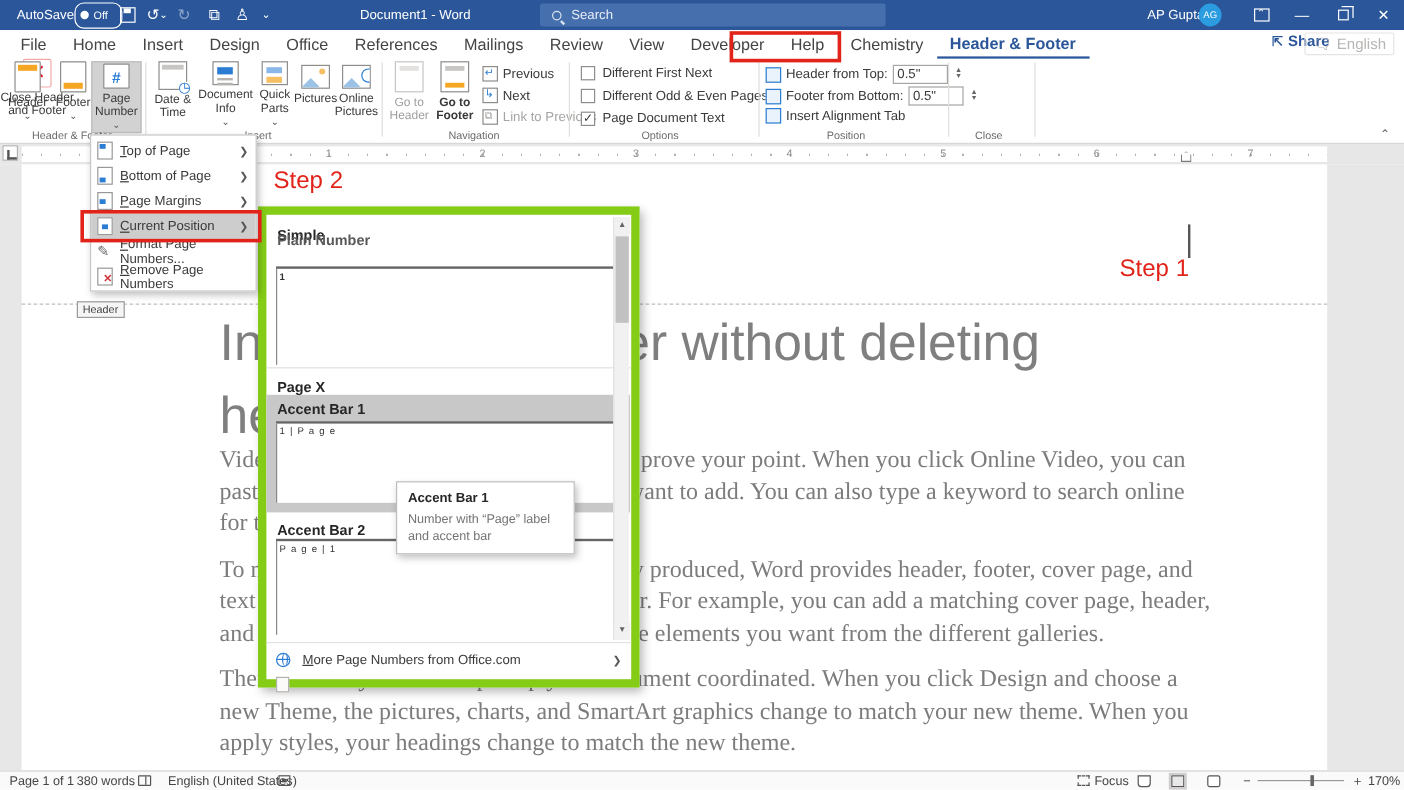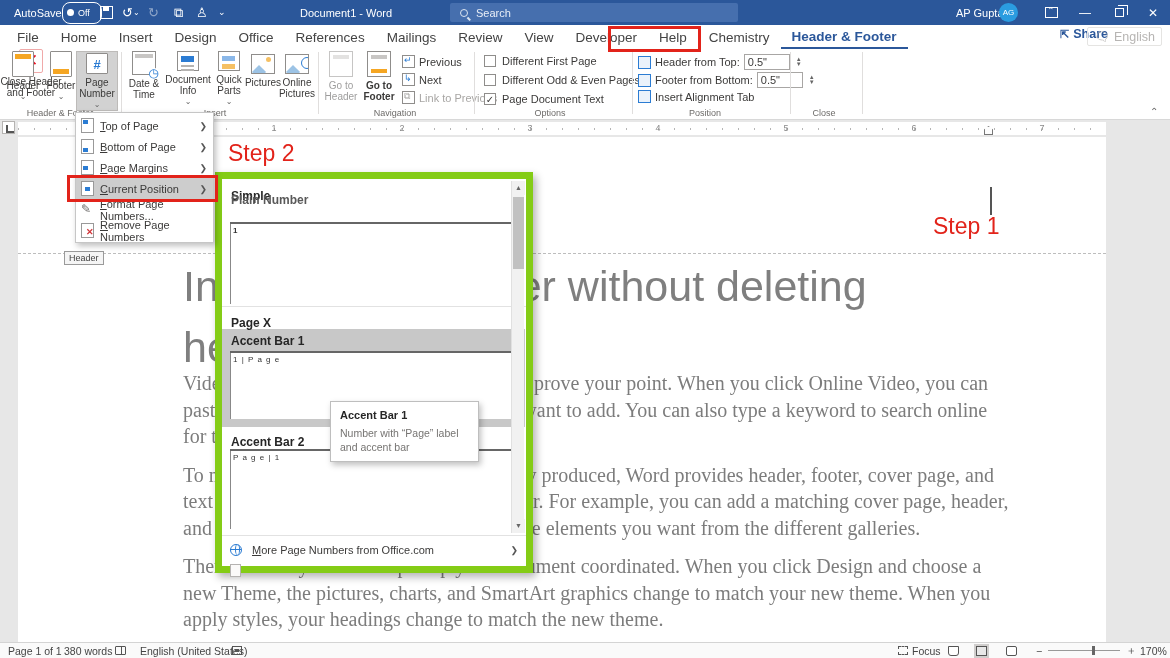--- a/index.html
+++ b/index.html
@@ -97,21 +97,21 @@
 
   
   #docarea{left:0;top:137px;width:1170px;height:505px;background:var(--gray-doc);}
   #page{left:18px;top:137px;width:1088px;height:505px;background:#fff;z-index:1;}
   #header-dash{left:18px;top:253px;width:1088px;border-top:1.5px dashed #bdbdbd;z-index:2;}
   #header-tag{left:64px;top:251px;z-index:3;background:#f5f5f5;border:1px solid #9a9a9a;font-size:9px;color:#444;padding:1px 4px;}
   #cursor{left:990px;top:187px;width:1.5px;height:28px;background:#555;z-index:3;}
   #doc-heading{left:183px;top:256px;width:795px;z-index:2;font-size:43px;line-height:61px;color:#7f7f7f;font-family:"Liberation Sans",sans-serif;}
   #body-paragraphs{left:183px;top:370px;width:830px;z-index:2;font-family:"Liberation Serif",serif;font-size:20px;line-height:26.5px;color:#7c7c7c;}
   #body-paragraphs p{margin-bottom:12px;}
-  .step-label{z-index:45;color:var(--red);font-size:23px;}
+  .step-label{z-index:45;color:var(--red);font-size:20px;}
   #step1{left:933px;top:213px;}
   #step2{left:228px;top:140px;}
 
   
   #pn-menu{left:75px;top:112px;width:139px;height:131px;background:#fff;border:1px solid #c6c6c6;box-shadow:2px 3px 6px rgba(0,0,0,.25);z-index:30;padding-top:2px;}
   .pn-item{height:21px;display:flex;align-items:center;gap:6px;padding:0 6px 0 5px;font-size:11px;color:#3b3a39;}
   .pn-item.hl{background:#cdcdcd;}
   .pn-item .mi-label{flex:1;}
   .mi-arrow{font-size:9px;color:#555;}
   .mi-ico{width:13px;height:15px;border:1px solid #999;background:#fff;position:relative;flex:0 0 auto;}
@@ -306,21 +306,21 @@
     <span class="sm-ico grayed">
         <span class="arrow">⧉</span>
       </span>
     <span>Link to Previous</span>
   </div>
   <div class="rsep" style="left:474px"></div>
 
   <div id="options-rows">
       <div class="cbrow" style="left: 484px; top: 6px;">
         <span class="cbox"></span>
-        <span>Different First Page</span>
+        <span>Different First Next</span>
       </div>
       <div class="cbrow" style="left: 484px; top: 25px;">
         <span class="cbox"></span>
         <span>Different Odd &amp; Even Pages</span>
       </div>
       <div class="cbrow" style="left: 484px; top: 44px;">
         <span class="cbox">✓</span>
         <span>Page Document Text</span>
       </div>
     </div>

